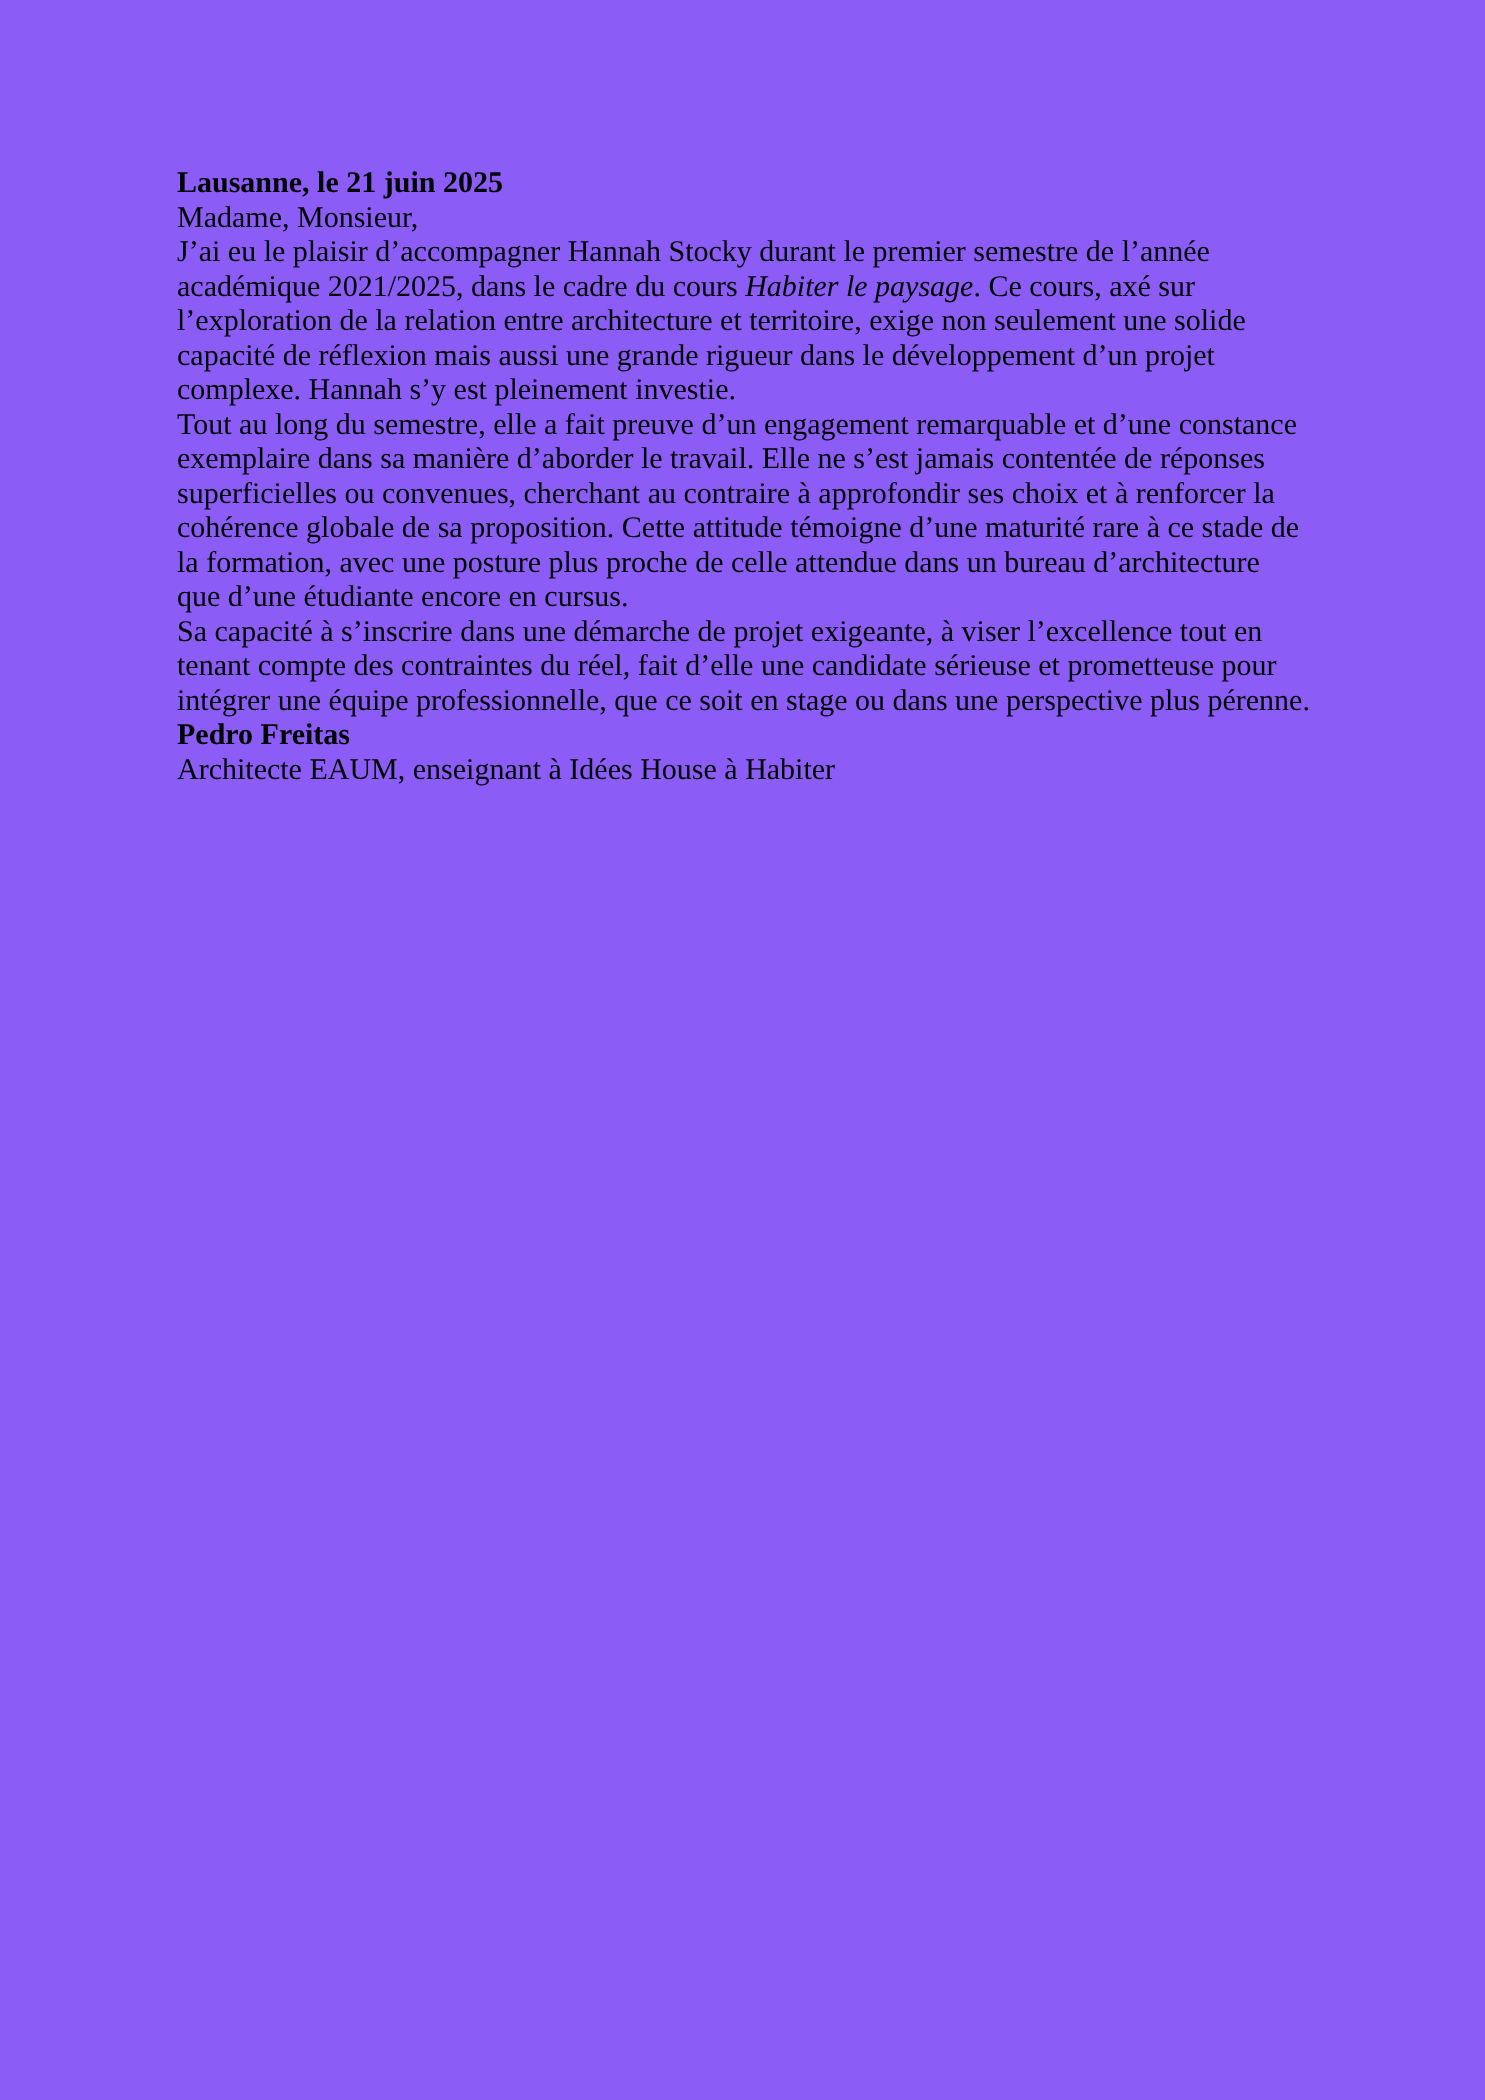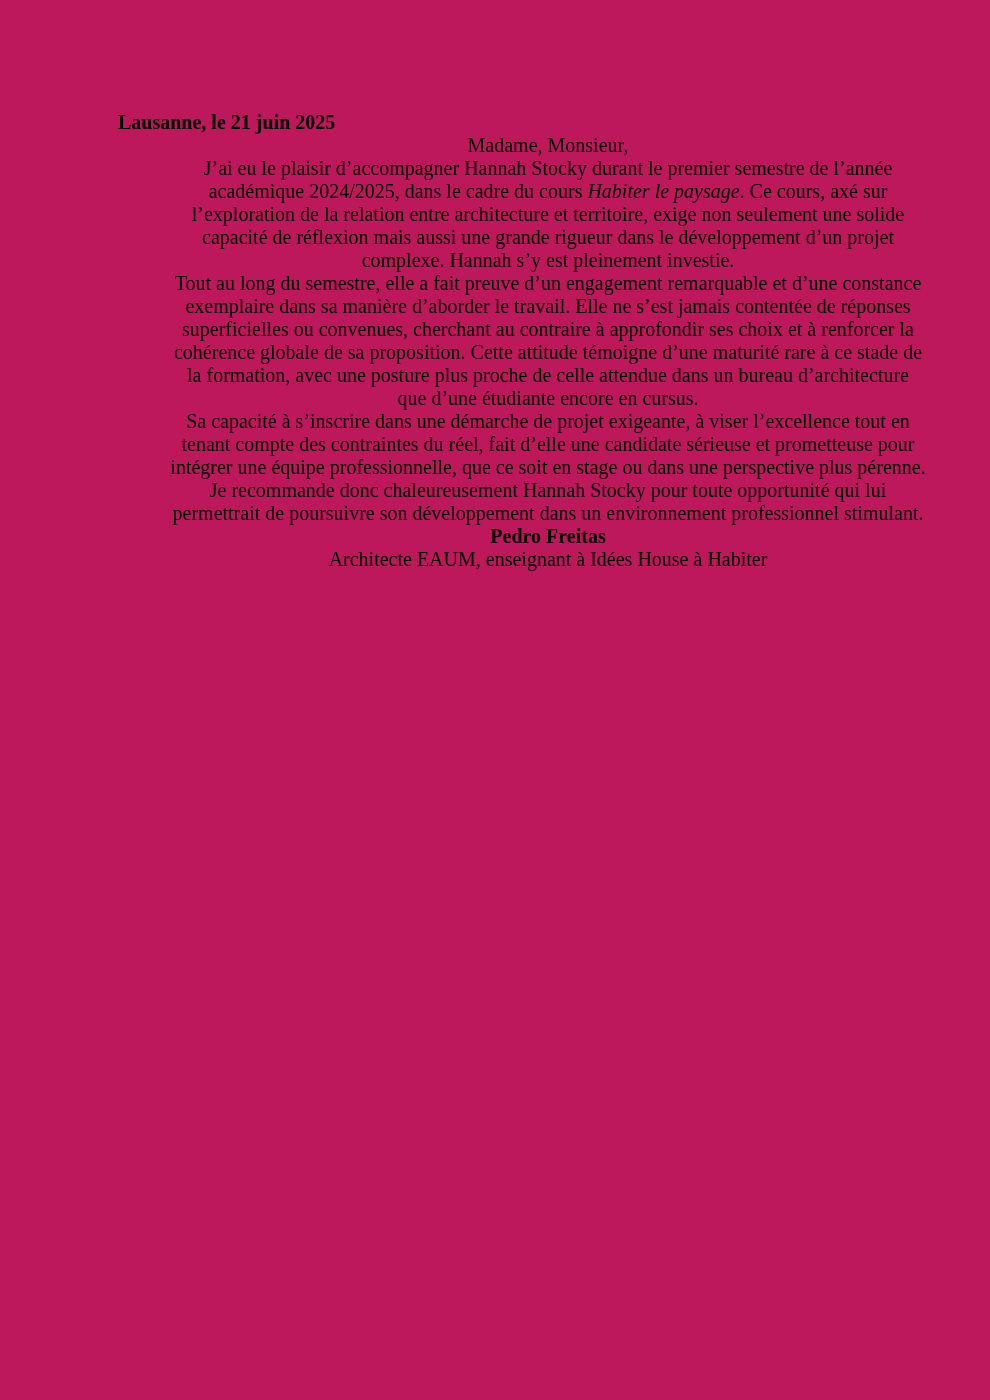--- a/index.html
+++ b/index.html
@@ -4,71 +4,69 @@
 <style>
   html, body {
     margin: 0;
     padding: 0;
     background: #ffffff;
   }
   .page {
     position: relative;
     width: 990px;
     height: 1400px;
-    background: #be185d;
+    background: #8b5cf6;
     box-sizing: border-box;
     padding: 111px 12px 0 118px;
     font-family: "Liberation Serif", "DejaVu Serif", serif;
     font-size: 20px;
     line-height: 23px;
     color: #000000;
     overflow: hidden;
   }
   .page p {
     margin: 0;
     padding: 0;
     white-space: pre-line;
     width: 860px;
   }
   .bold { font-weight: bold; }
   .italic { font-style: italic; }
   .date-line { margin-bottom: 69px; }
   .subject-line { margin-bottom: 25px; }
-  .para { margin-bottom: 23px; text-align: center; }
+  .para { margin-bottom: 23px; }
   .sig-name { margin-bottom: 0; }
 </style>
 </head>
 <body>
 
 <div class="page">
 
   <p class="bold date-line">Lausanne, le 21 juin 2025</p>
 
 
   <p class="para">Madame, Monsieur,</p>
 
   <p class="para"><span>J’ai eu le plaisir d’accompagner Hannah Stocky durant le premier semestre de l’année
-académique 2024/2025, dans le cadre du cours </span><span class="italic">Habiter le paysage</span><span>. Ce cours, axé sur
+académique 2021/2025, dans le cadre du cours </span><span class="italic">Habiter le paysage</span><span>. Ce cours, axé sur
 l’exploration de la relation entre architecture et territoire, exige non seulement une solide
 capacité de réflexion mais aussi une grande rigueur dans le développement d’un projet
 complexe. Hannah s’y est pleinement investie.</span></p>
 
   <p class="para">Tout au long du semestre, elle a fait preuve d’un engagement remarquable et d’une constance
 exemplaire dans sa manière d’aborder le travail. Elle ne s’est jamais contentée de réponses
 superficielles ou convenues, cherchant au contraire à approfondir ses choix et à renforcer la
 cohérence globale de sa proposition. Cette attitude témoigne d’une maturité rare à ce stade de
 la formation, avec une posture plus proche de celle attendue dans un bureau d’architecture
 que d’une étudiante encore en cursus.</p>
 
   <p class="para">Sa capacité à s’inscrire dans une démarche de projet exigeante, à viser l’excellence tout en
 tenant compte des contraintes du réel, fait d’elle une candidate sérieuse et prometteuse pour
 intégrer une équipe professionnelle, que ce soit en stage ou dans une perspective plus pérenne.</p>
 
-  <p class="para">Je recommande donc chaleureusement Hannah Stocky pour toute opportunité qui lui
-permettrait de poursuivre son développement dans un environnement professionnel stimulant.</p>
 
 
 
   <p class="bold para sig-name">Pedro Freitas</p>
 
   <p class="para">Architecte EAUM, enseignant à Idées House à Habiter</p>
 
 </div>
 
 </body></html>

